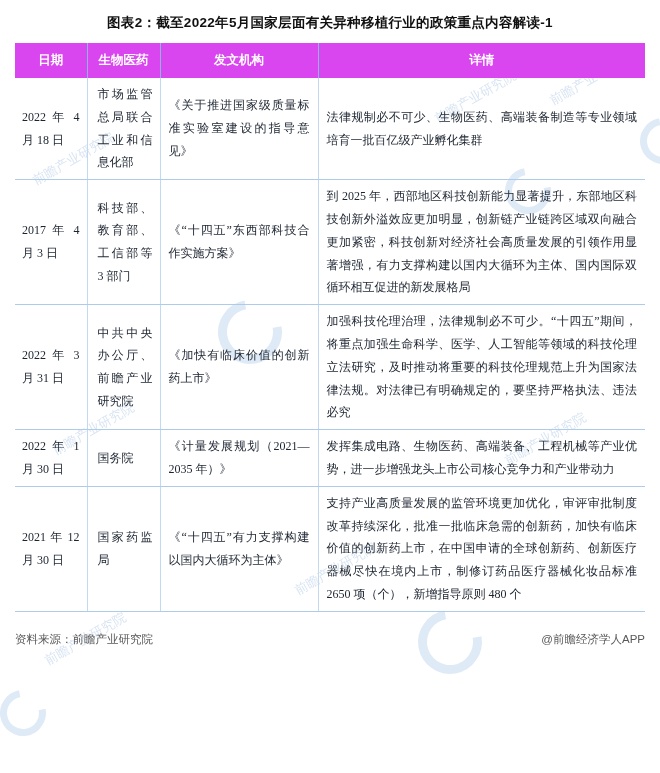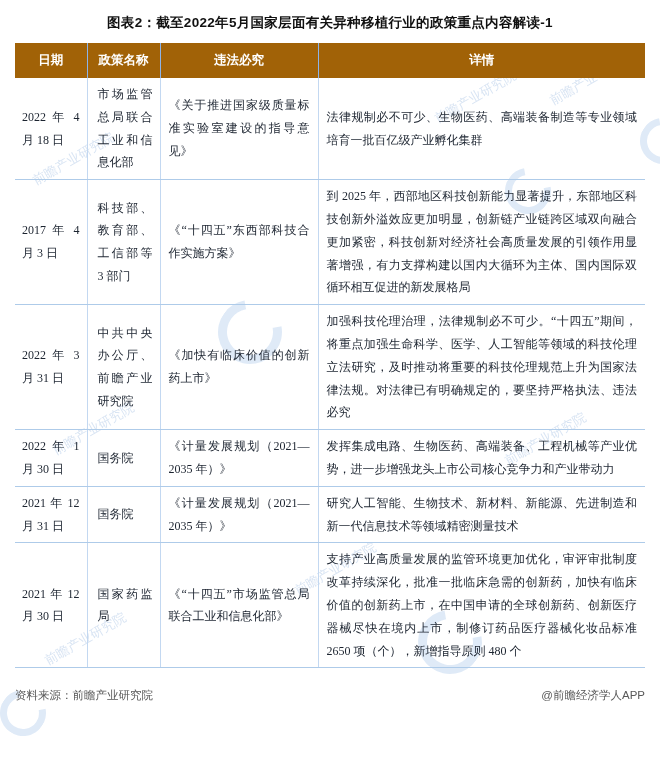--- a/index.html
+++ b/index.html
@@ -29,21 +29,21 @@
     margin: 0 auto;
     z-index: 2;
   }
   table {
     border-collapse: collapse;
     table-layout: fixed;
     width: 630px;
     background: transparent;
   }
   thead th {
-    background: #a16207;
+    background: #d946ef;
     color: #ffffff;
     font-weight: bold;
     font-size: 12.5px;
     height: 33px;
     text-align: center;
     vertical-align: middle;
     border-left: 1px solid #8db4e9;
     font-family: "Liberation Sans", "DejaVu Sans", sans-serif;
   }
   thead th:first-child { border-left: none; }
@@ -121,22 +121,22 @@
   <table>
     <colgroup>
       <col style="width:72px">
       <col style="width:73px">
       <col style="width:158px">
       <col style="width:327px">
     </colgroup>
     <thead>
       <tr>
         <th>日期</th>
-        <th>政策名称</th>
-        <th>违法必究</th>
+        <th>生物医药</th>
+        <th>发文机构</th>
         <th>详情</th>
       </tr>
     </thead>
     <tbody>
         <tr>
     <td class="c-date">2022 年 4 月 18 日</td>
     <td class="c-agency">市场监管总局联合工业和信息化部</td>
     <td class="c-policy">《关于推进国家级质量标准实验室建设的指导意见》</td>
     <td class="c-detail">法律规制必不可少、生物医药、高端装备制造等专业领域培育一批百亿级产业孵化集群</td>
   </tr>
@@ -152,29 +152,23 @@
     <td class="c-policy">《加快有临床价值的创新药上市》</td>
     <td class="c-detail">加强科技伦理治理，法律规制必不可少。“十四五”期间，将重点加强生命科学、医学、人工智能等领域的科技伦理立法研究，及时推动将重要的科技伦理规范上升为国家法律法规。对法律已有明确规定的，要坚持严格执法、违法必究</td>
   </tr>
         <tr>
     <td class="c-date">2022 年 1 月 30 日</td>
     <td class="c-agency">国务院</td>
     <td class="c-policy">《计量发展规划（2021—2035 年）》</td>
     <td class="c-detail">发挥集成电路、生物医药、高端装备、工程机械等产业优势，进一步增强龙头上市公司核心竞争力和产业带动力</td>
   </tr>
         <tr>
-    <td class="c-date">2021 年 12 月 31 日</td>
-    <td class="c-agency">国务院</td>
-    <td class="c-policy">《计量发展规划（2021—2035 年）》</td>
-    <td class="c-detail">研究人工智能、生物技术、新材料、新能源、先进制造和新一代信息技术等领域精密测量技术</td>
-  </tr>
-        <tr>
     <td class="c-date">2021 年 12 月 30 日</td>
     <td class="c-agency">国家药监局</td>
-    <td class="c-policy">《“十四五”市场监管总局联合工业和信息化部》</td>
+    <td class="c-policy">《“十四五”有力支撑构建以国内大循环为主体》</td>
     <td class="c-detail">支持产业高质量发展的监管环境更加优化，审评审批制度改革持续深化，批准一批临床急需的创新药，加快有临床价值的创新药上市，在中国申请的全球创新药、创新医疗器械尽快在境内上市，制修订药品医疗器械化妆品标准 2650 项（个），新增指导原则 480 个</td>
   </tr>
       </tbody>
   </table>
 </div>
 
 <div class="page-footer">
   <span>资料来源：前瞻产业研究院</span>
   <span>@前瞻经济学人APP</span>
 </div>

